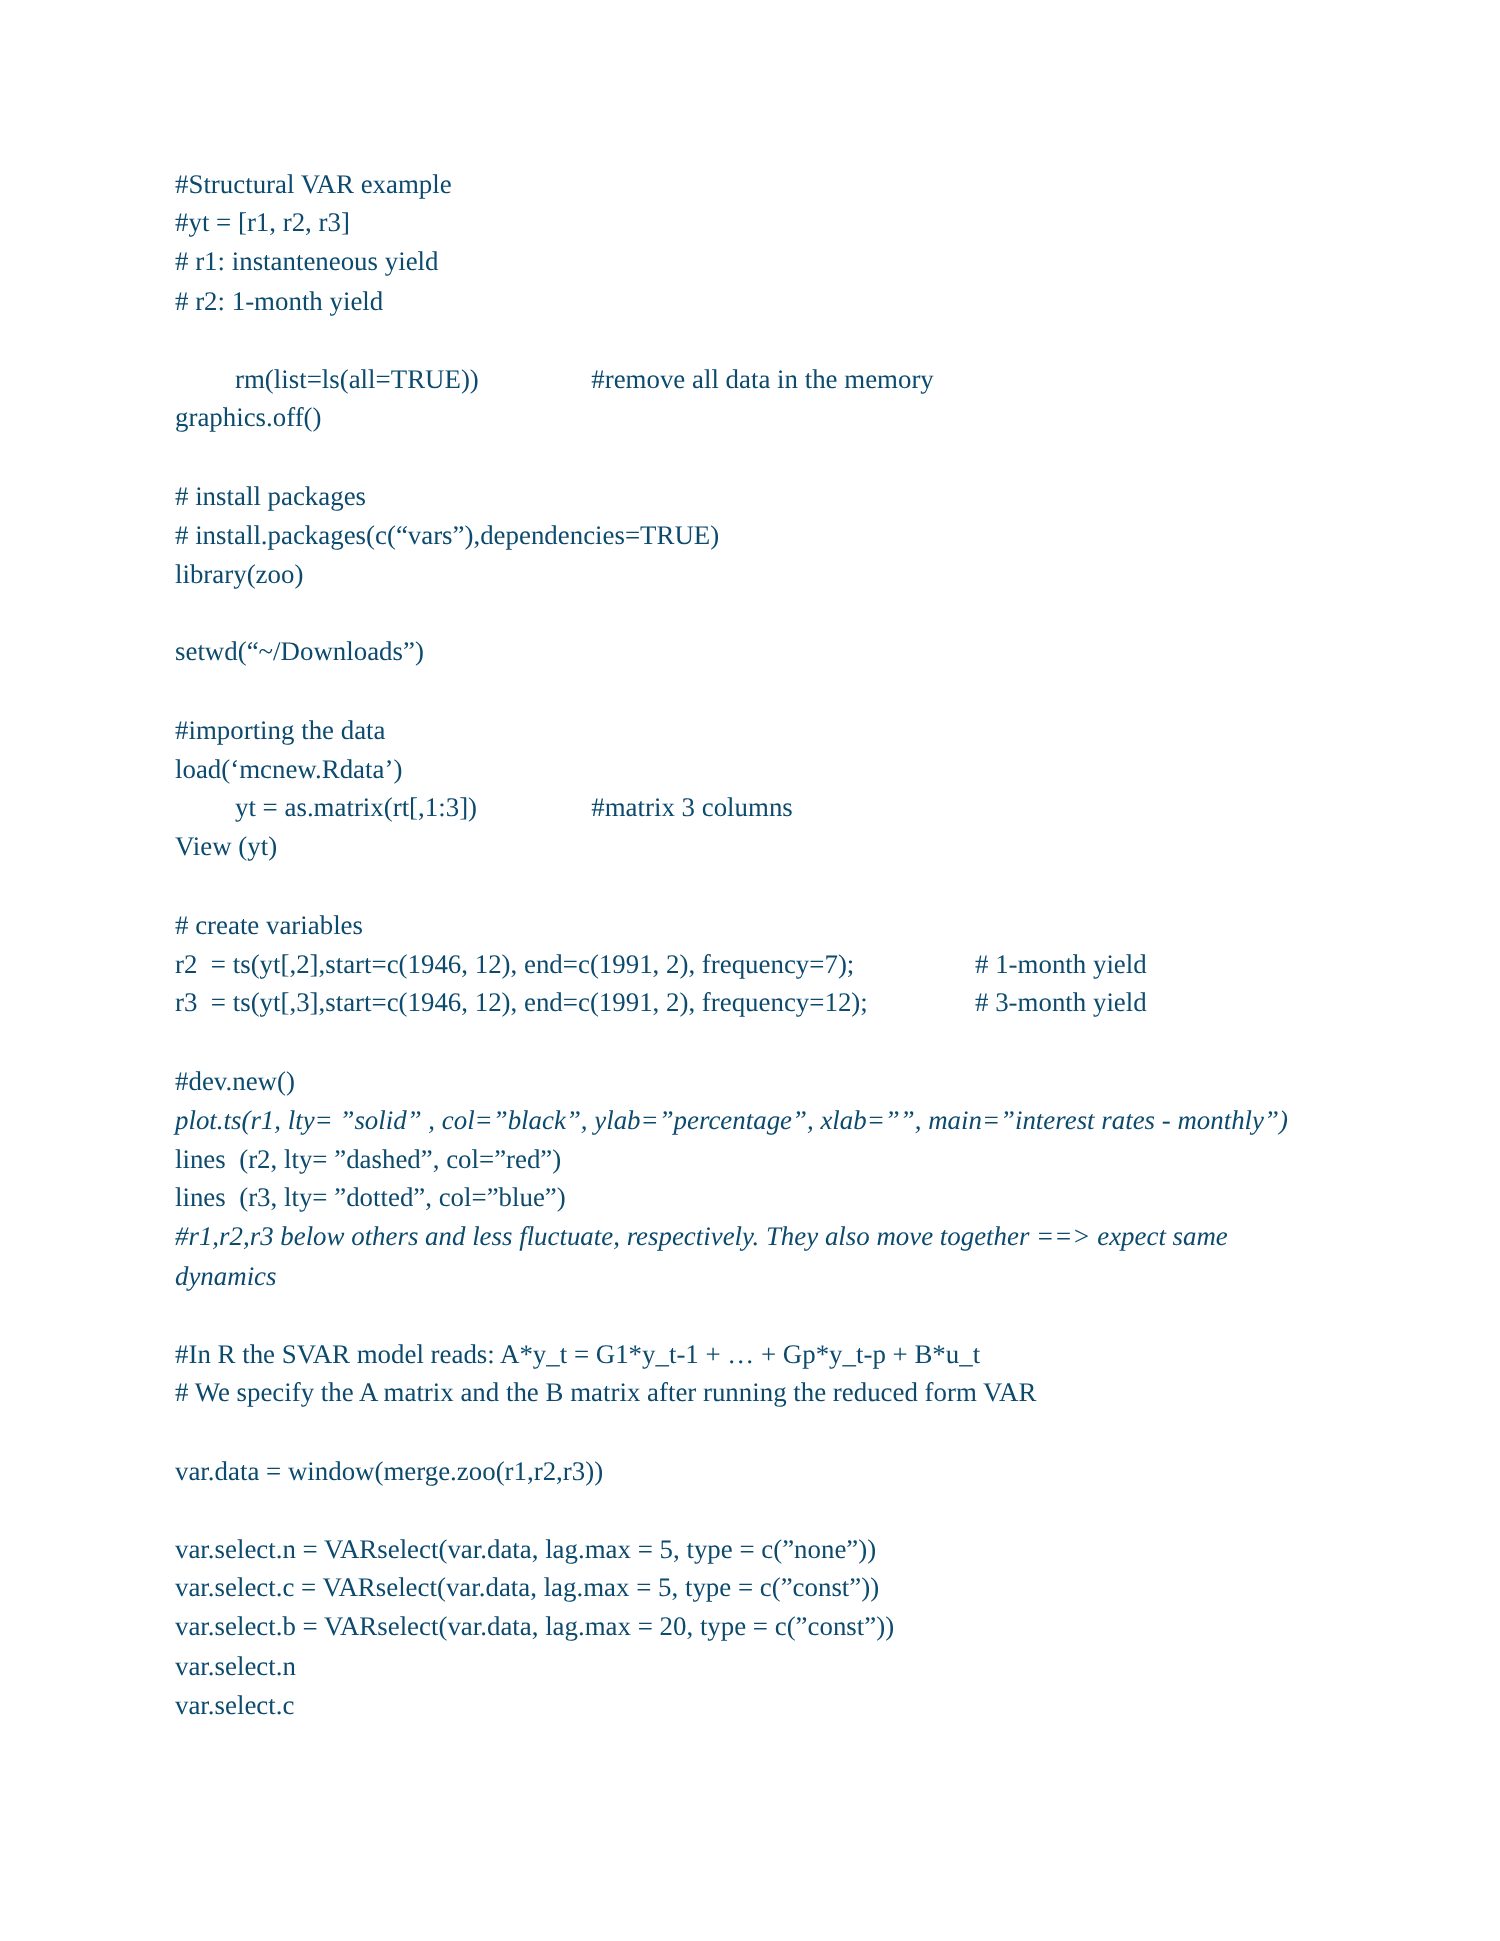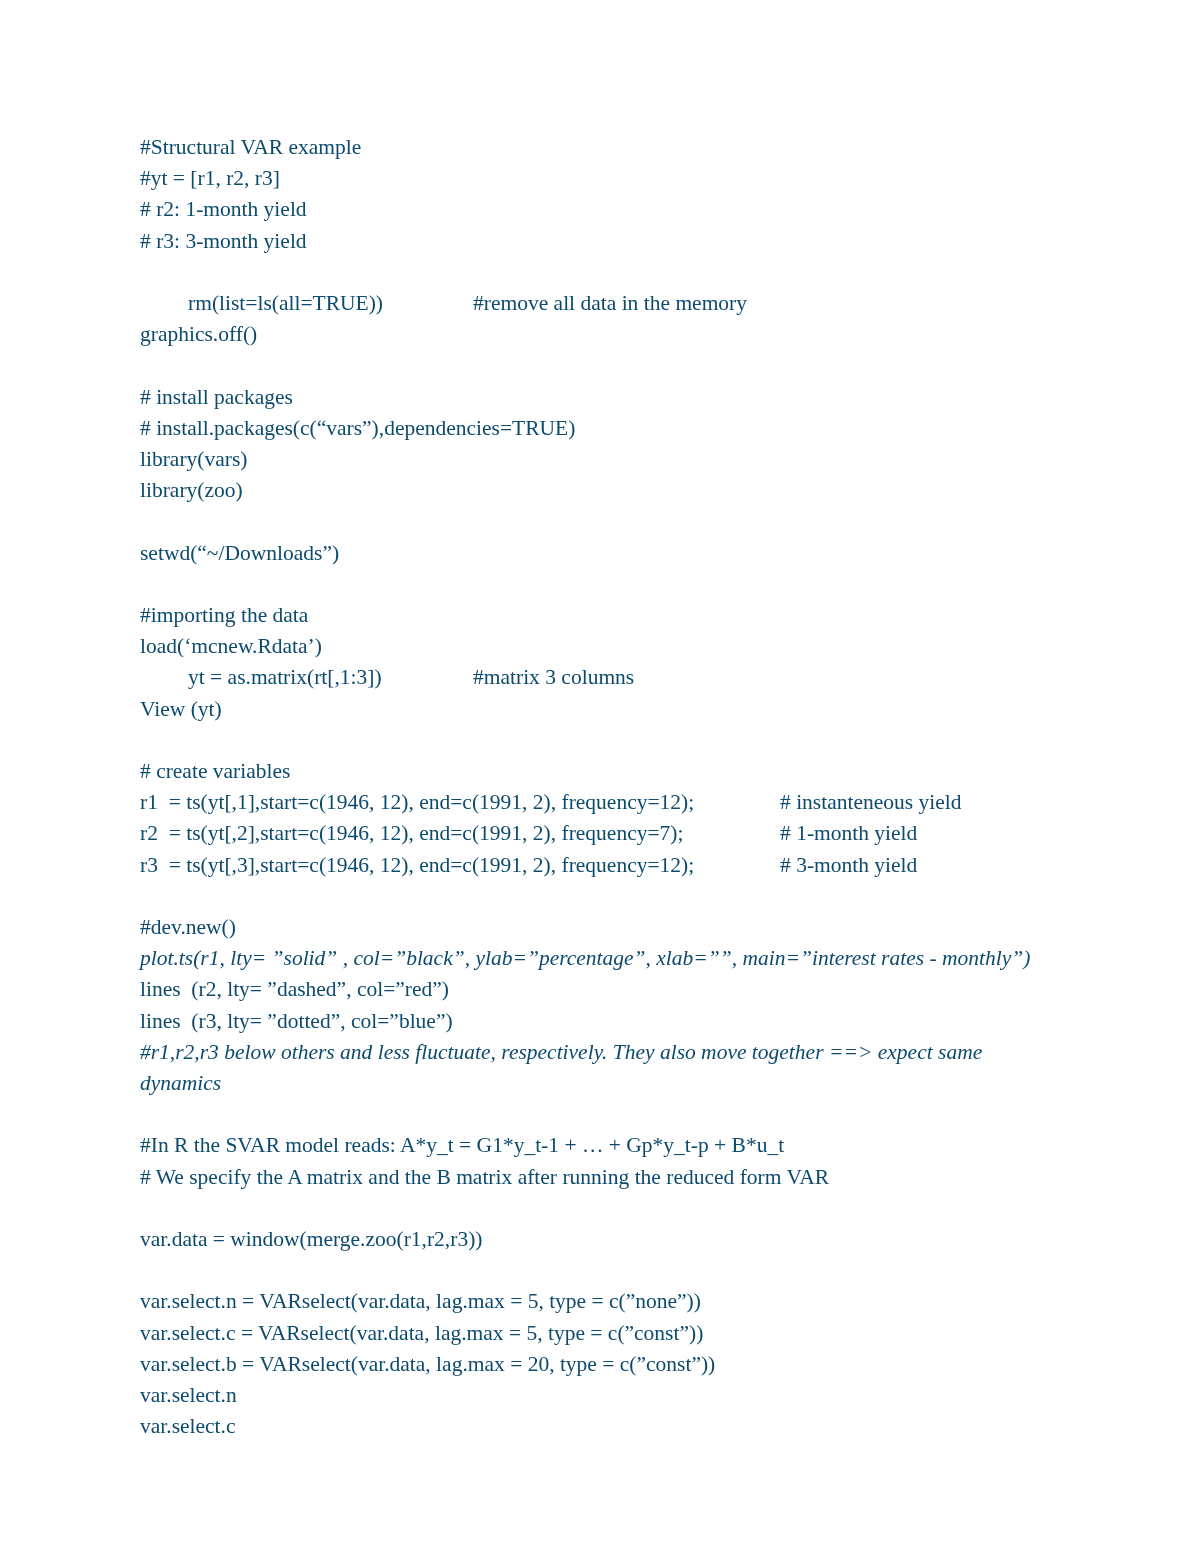--- a/index.html
+++ b/index.html
@@ -51,40 +51,38 @@
     font-style: italic;
   }
 </style>
 </head>
 <body>
 
 <div class="page">
   <div class="doc-body" id="doc-body">
       <span class="line">#Structural VAR example</span>
       <span class="line">#yt = [r1, r2, r3]</span>
+      <span class="line"># r1: instanteneous yield</span>
       <span class="line"># r2: 1-month yield</span>
-      <span class="line"># r3: 3-month yield</span>
       <span class="line blank"></span>
       <span class="tabbed line"><span class="code-col w1">rm(list=ls(all=TRUE))</span><span class="code-col">#remove all data in the memory</span></span>
       <span class="line">graphics.off()</span>
       <span class="line blank"></span>
       <span class="line"># install packages</span>
       <span class="line"># install.packages(c(“vars”),dependencies=TRUE)</span>
-      <span class="line">library(vars)</span>
       <span class="line">library(zoo)</span>
       <span class="line blank"></span>
       <span class="line">setwd(“~/Downloads”)</span>
       <span class="line blank"></span>
       <span class="line">#importing the data</span>
       <span class="line">load(‘mcnew.Rdata’)</span>
       <span class="tabbed line"><span class="code-col w1">yt = as.matrix(rt[,1:3])</span><span class="code-col">#matrix 3 columns</span></span>
       <span class="line">View (yt)</span>
       <span class="line blank"></span>
       <span class="line"># create variables</span>
-      <span class="tabbed line"><span class="code-col w2">r1  = ts(yt[,1],start=c(1946, 12), end=c(1991, 2), frequency=12);</span><span class="code-col"># instanteneous yield</span></span>
       <span class="tabbed line"><span class="code-col w2">r2  = ts(yt[,2],start=c(1946, 12), end=c(1991, 2), frequency=7);</span><span class="code-col"># 1-month yield</span></span>
       <span class="tabbed line"><span class="code-col w2">r3  = ts(yt[,3],start=c(1946, 12), end=c(1991, 2), frequency=12);</span><span class="code-col"># 3-month yield</span></span>
       <span class="line blank"></span>
       <span class="line">#dev.new()</span>
       <span class="wrapline line">plot.ts(r1, lty= ”solid” , col=”black”, ylab=”percentage”, xlab=””, main=”interest rates - monthly”)</span>
       <span class="line">lines  (r2, lty= ”dashed”, col=”red”)</span>
       <span class="line">lines  (r3, lty= ”dotted”, col=”blue”)</span>
       <span class="wrapline line">#r1,r2,r3 below others and less fluctuate, respectively. They also move together ==&gt; expect same dynamics</span>
       <span class="line blank"></span>
       <span class="line">#In R the SVAR model reads: A*y_t = G1*y_t-1 + … + Gp*y_t-p + B*u_t</span>

